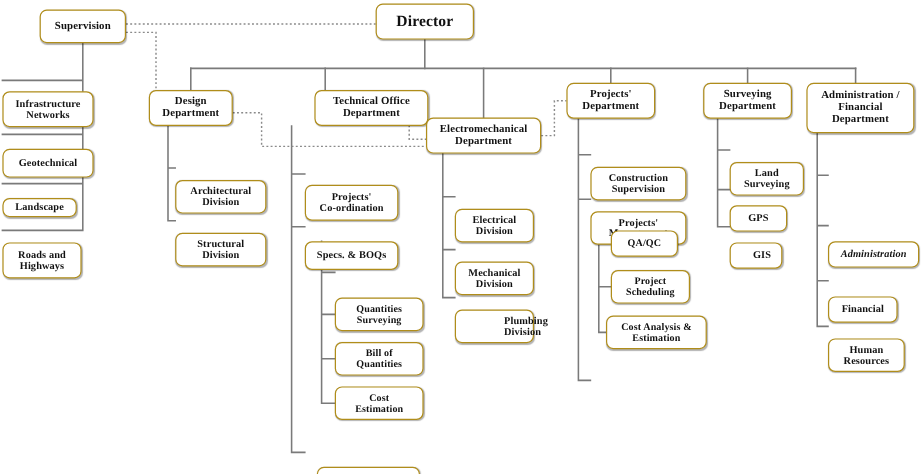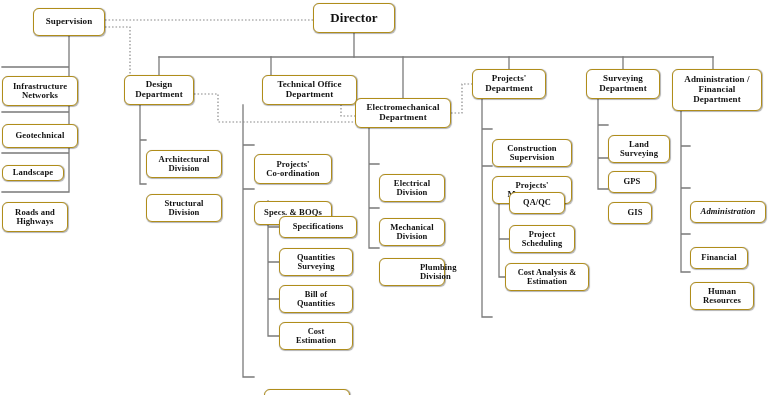--- a/index.html
+++ b/index.html
@@ -106,23 +106,20 @@
     </div>
     <div class="node lvl1" style="left: 229px; top: 75px; width: 95px; height: 30px; margin-left: 33px;">
       <span>Technical Office<br>Department</span>
     </div>
     <div class="node lvl2" style="left: 254px; top: 130px; width: 78px; height: 30px;">
       <span>Projects'<br>Co-ordination</span>
     </div>
     <div class="node lvl2" style="left: 254px; top: 177px; width: 78px; height: 24px;">
       <span>Specs. &amp; BOQs</span>
     </div>
-    <div class="node lvl3" style="left: 279px; top: 216px; width: 78px; height: 22px;">
-      <span>Specifications</span>
-    </div>
     <div class="node lvl3" style="left: 279px; top: 248px; width: 74px; height: 28px;">
       <span>Quantities<br>Surveying</span>
     </div>
     <div class="node lvl3" style="left: 279px; top: 285px; width: 74px; height: 28px;">
       <span>Bill of<br>Quantities</span>
     </div>
     <div class="node lvl3" style="left: 279px; top: 322px; width: 74px; height: 28px;">
       <span>Cost<br>Estimation</span>
     </div>
     <div class="node lvl2" style="left: 264px; top: 365px; width: 86px; height: 24px;">

